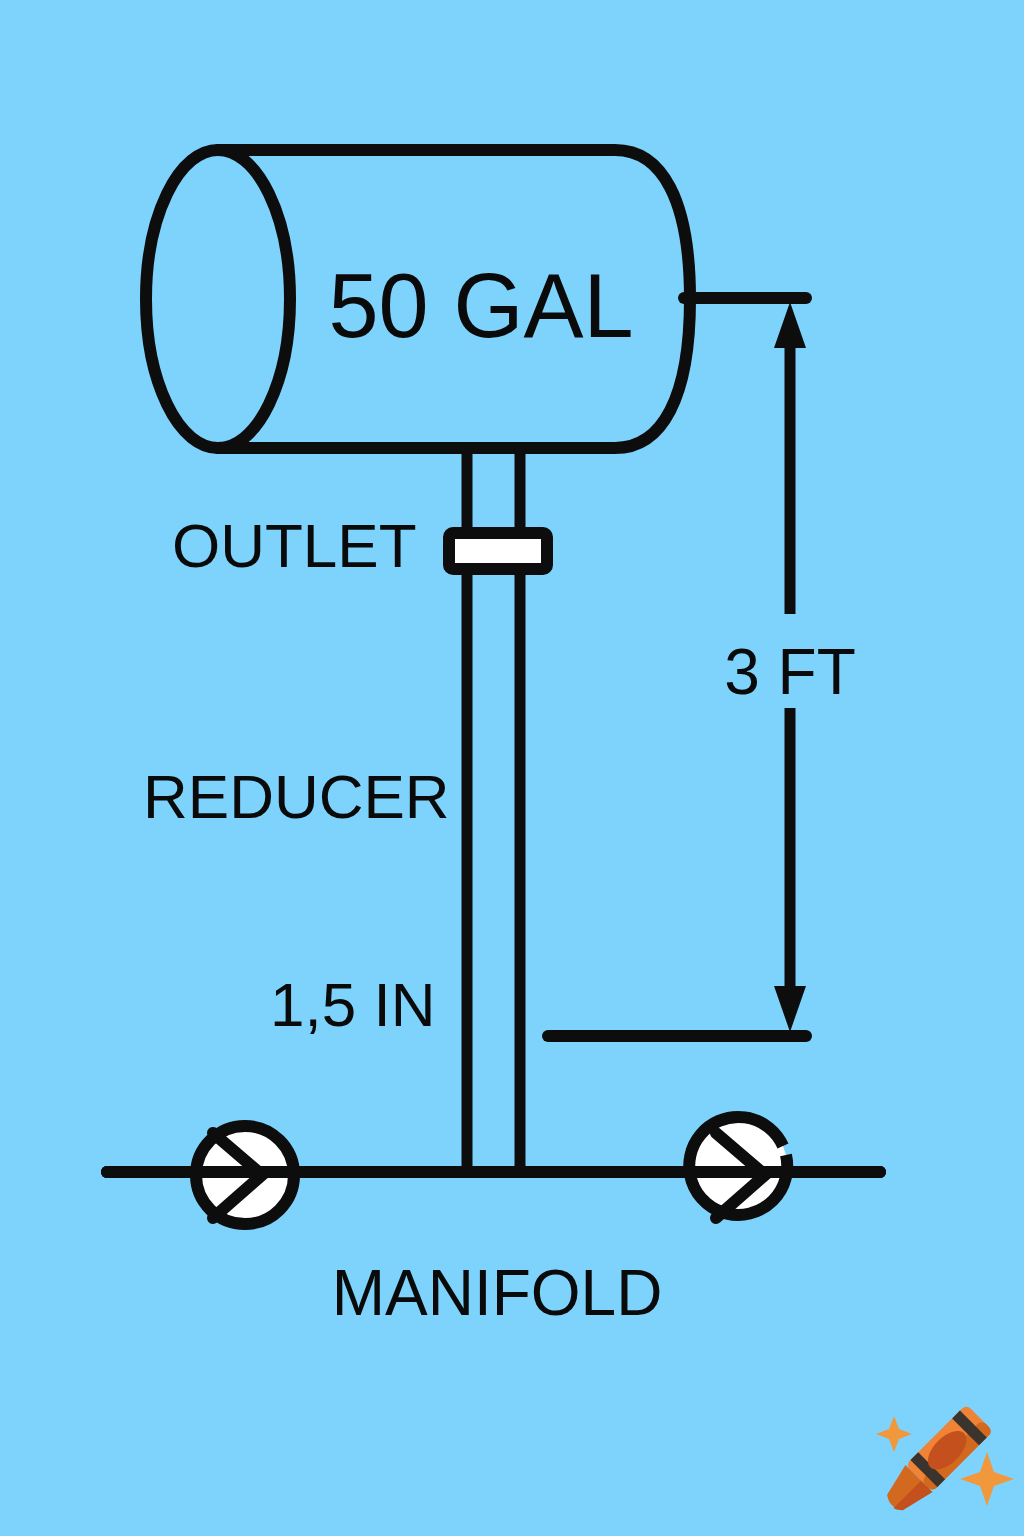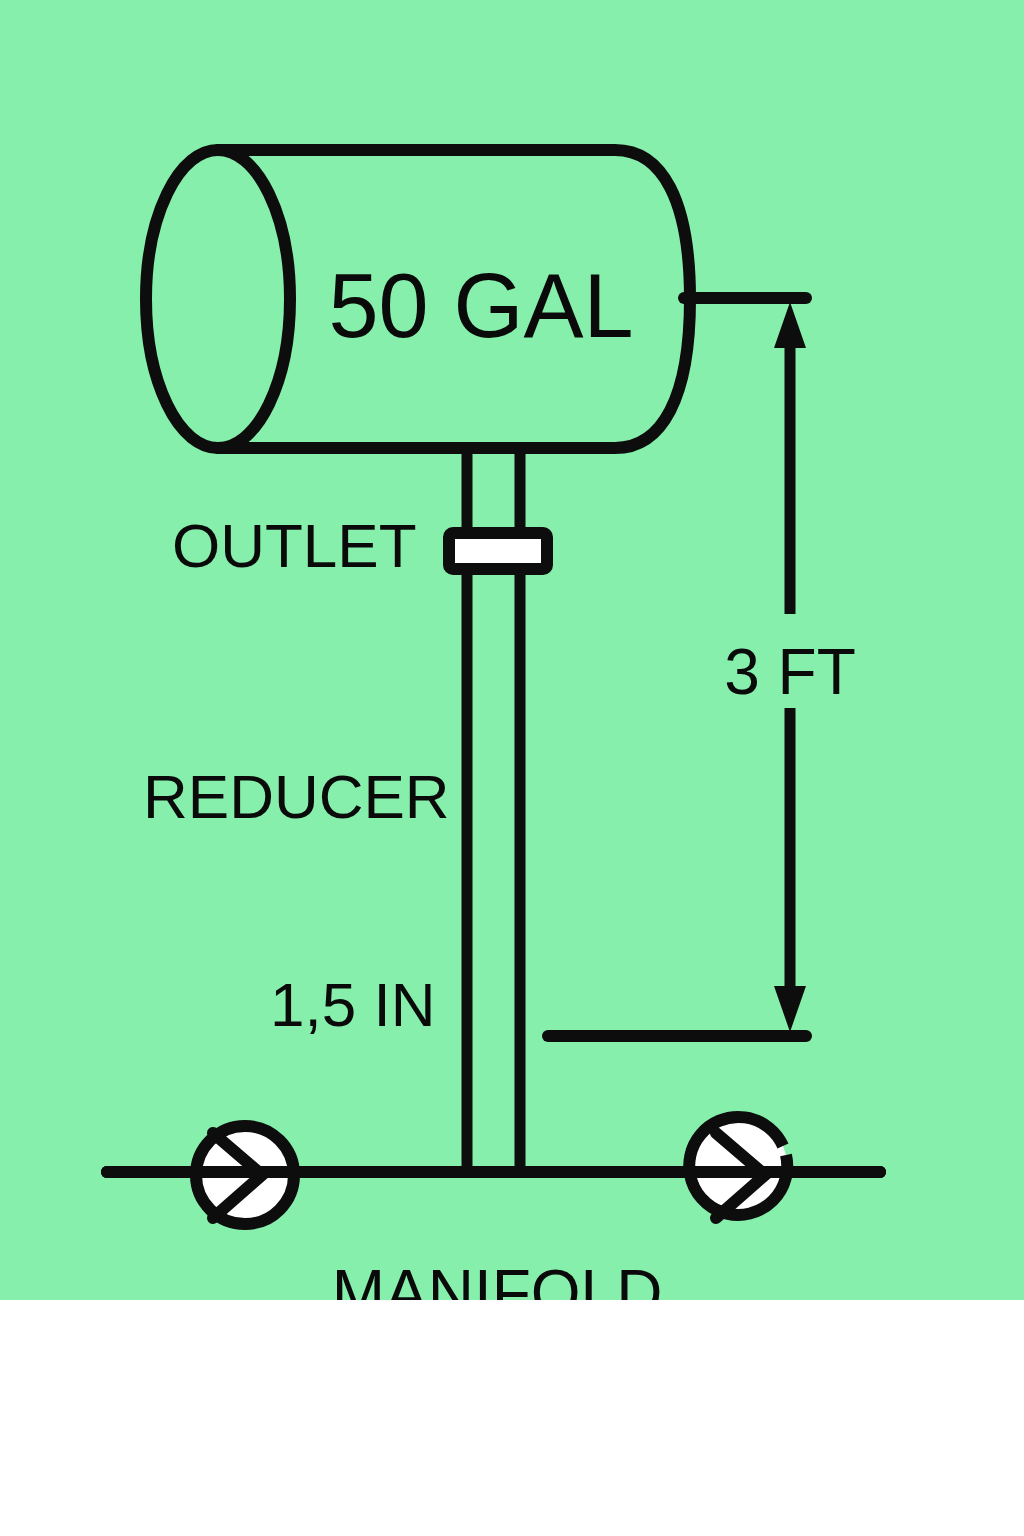--- a/index.html
+++ b/index.html
@@ -7,22 +7,22 @@
     margin: 0;
     padding: 0;
     background: #ffffff;
   }
   body {
     font-family: "Liberation Sans", sans-serif;
   }
   #canvas {
     position: relative;
     width: 1024px;
-    height: 1300px;
-    background: #86efac;
+    height: 1536px;
+    background: #7dd3fc;
     overflow: hidden;
   }
   #diagram-svg {
     position: absolute;
     top: 0;
     left: 0;
     width: 1024px;
     height: 1536px;
     display: block;
   }

